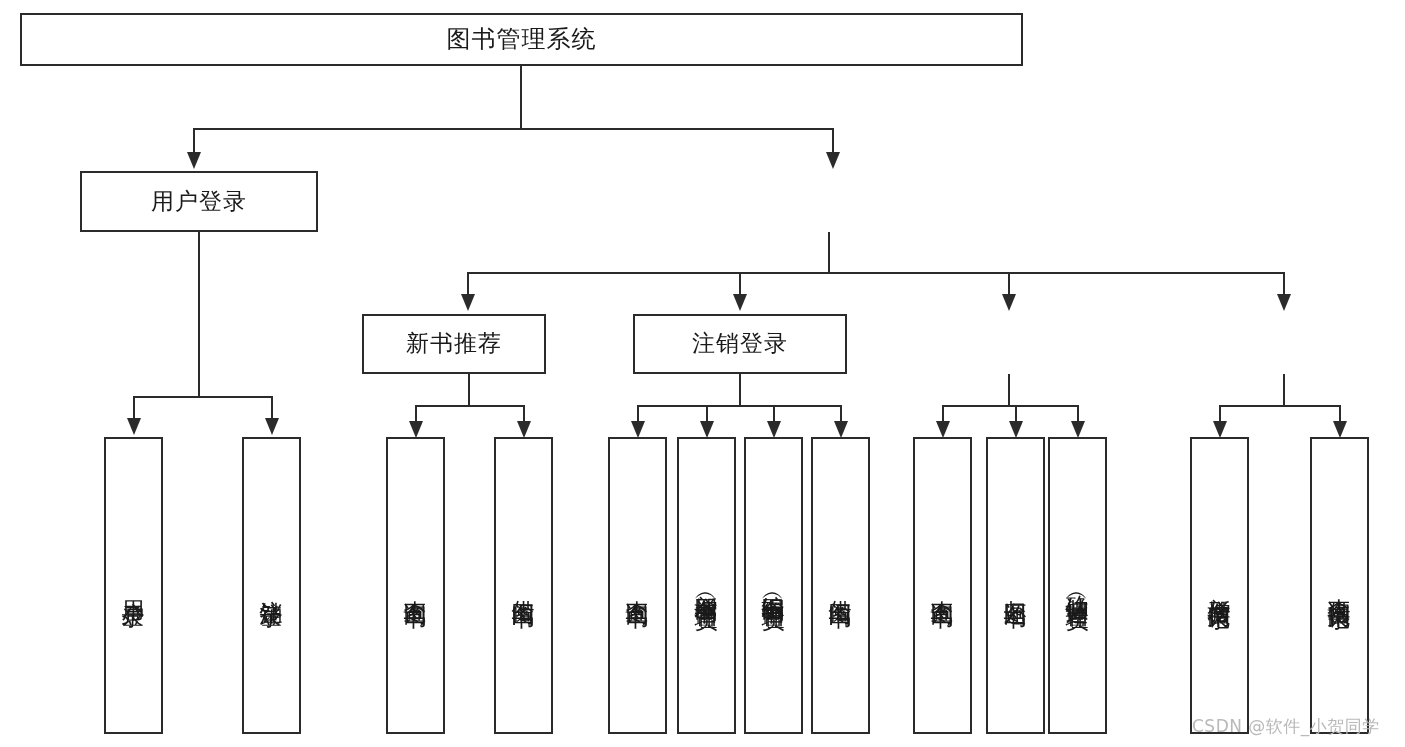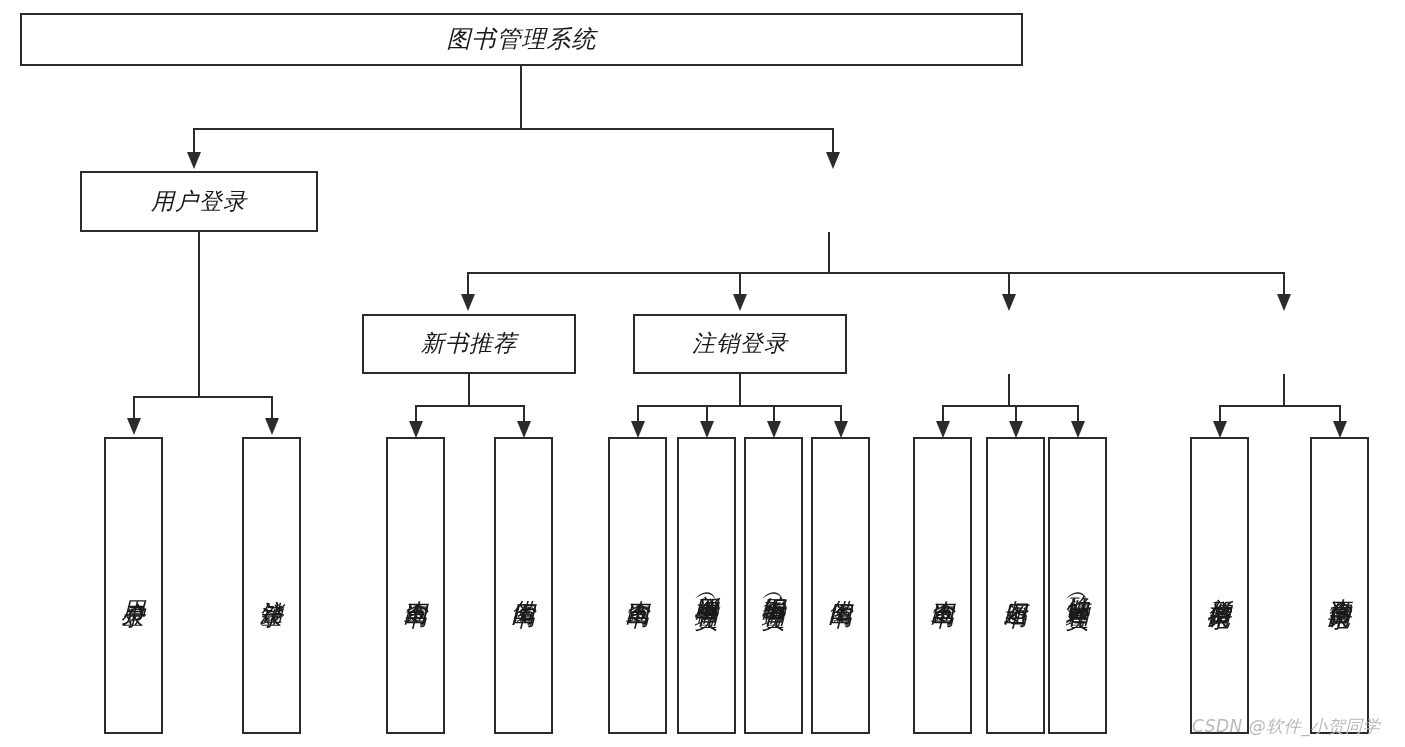--- a/index.html
+++ b/index.html
@@ -9,21 +9,20 @@
   }
   body {
     font-family: "DejaVu Sans", "Liberation Sans", sans-serif;
   }
   #canvas {
     position: relative;
     width: 1405px;
     height: 747px;
     background: #ffffff;
     overflow: hidden;
-    font-style: italic;
   }
   .node {
     position: absolute;
     box-sizing: border-box;
     border: 2px solid #2b2b2b;
     background: #ffffff;
     display: flex;
     align-items: center;
     justify-content: center;
     color: #1a1a1a;
@@ -105,21 +104,21 @@
   <div class="hline" style="left:467px; top:272px; width:818px;"></div>
   <div class="vline" style="left:467px; top:272px; height:24px;"></div>
   <div class="arrow" style="left:461px; top:294px;"></div>
   <div class="vline" style="left:739px; top:272px; height:24px;"></div>
   <div class="arrow" style="left:733px; top:294px;"></div>
   <div class="vline" style="left:1008px; top:272px; height:24px;"></div>
   <div class="arrow" style="left:1002px; top:294px;"></div>
   <div class="vline" style="left:1283px; top:272px; height:24px;"></div>
   <div class="arrow" style="left:1277px; top:294px;"></div>
 
-  <div class="node horiz" style="left:362px; top:314px; width:214px; height:60px;">新书推荐</div>
+  <div class="node horiz" style="left:362px; top:314px; width:184px; height:60px;">新书推荐</div>
   <div class="node horiz" style="left:633px; top:314px; width:214px; height:60px;">注销登录</div>
 
   <div class="vline" style="left:468px; top:374px; height:31px;"></div>
   <div class="hline" style="left:415px; top:405px; width:110px;"></div>
   <div class="vline" style="left:415px; top:405px; height:18px;"></div>
   <div class="arrow" style="left:409px; top:421px;"></div>
   <div class="vline" style="left:523px; top:405px; height:18px;"></div>
   <div class="arrow" style="left:517px; top:421px;"></div>
 
   <div class="vline" style="left:739px; top:374px; height:31px;"></div>

